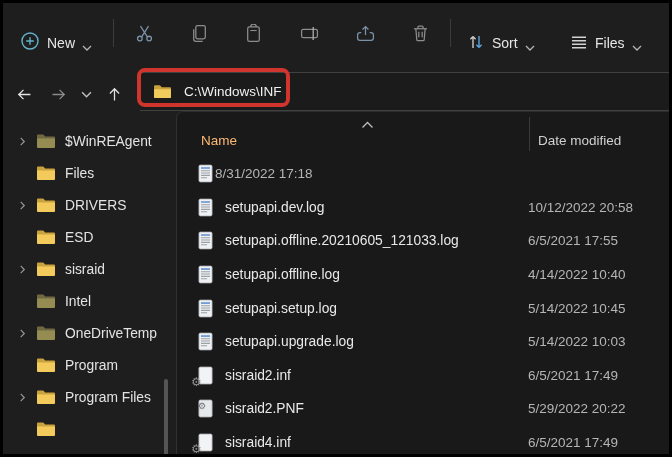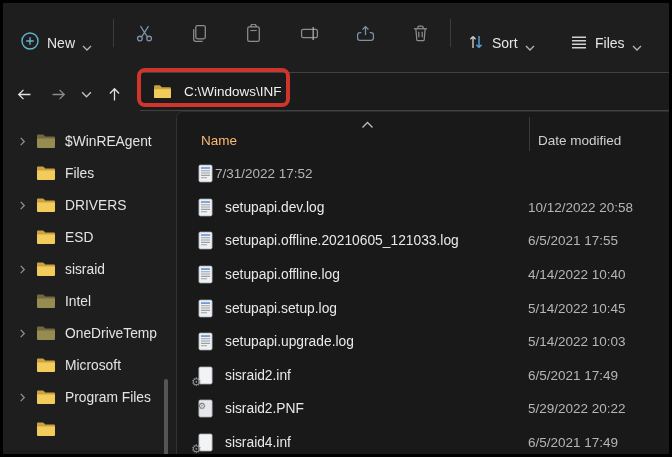--- a/index.html
+++ b/index.html
@@ -304,21 +304,21 @@
       <svg viewBox="0 0 6 10" fill="none">
               <path d="M1 1l4 4-4 4" stroke="#9c9c9c" stroke-width="1.2"></path>
             </svg>
     </span>
     <span class="folder">
       <svg viewBox="0 0 20 16" width="20" height="16">
               <path class="fb" d="M1 2.6c0-.7.5-1.2 1.2-1.2h4.6c.4 0 .8.2 1 .5l1.4 1.5h8.6c.7 0 1.2.5 1.2 1.2v9.2c0 .7-.5 1.2-1.2 1.2H2.2c-.7 0-1.2-.5-1.2-1.2z"></path>
               <path class="ff" d="M1 5.6h18v8.2c0 .7-.5 1.2-1.2 1.2H2.2c-.7 0-1.2-.5-1.2-1.2z"></path>
             </svg>
     </span>
-    <span class="lbl">Microsoft</span>
+    <span class="lbl">Program</span>
   </div>
         <div class="tree-item">
     <span class="chev">
       <svg viewBox="0 0 6 10" fill="none">
               <path d="M1 1l4 4-4 4" stroke="#9c9c9c" stroke-width="1.2"></path>
             </svg>
     </span>
     <span class="folder">
       <svg viewBox="0 0 20 16" width="20" height="16">
               <path class="fb" d="M1 2.6c0-.7.5-1.2 1.2-1.2h4.6c.4 0 .8.2 1 .5l1.4 1.5h8.6c.7 0 1.2.5 1.2 1.2v9.2c0 .7-.5 1.2-1.2 1.2H2.2c-.7 0-1.2-.5-1.2-1.2z"></path>
@@ -359,21 +359,21 @@
 
       <div class="file-row">
     <span class="ficon">
       <svg viewBox="0 0 16 20">
                 <rect x="1" y="1" width="14" height="18" rx="1.5" fill="#eef0f2" stroke="#aeb2b8" stroke-width="0.8"></rect>
                 <path d="M3.2 4.2h9.6" stroke="#5f8fd0" stroke-width="1.7"></path>
                 <path d="M3.2 7h9.6M3.2 9.5h9.6M3.2 12h9.6M3.2 14.5h6.5" stroke="#9aa0a8" stroke-width="1.1"></path>
               </svg>
     </span>
 
-    <span class="fdate mut">7/31/2022 17:52</span>
+    <span class="fdate mut">8/31/2022 17:18</span>
   </div>
           <div class="file-row">
     <span class="ficon">
       <svg viewBox="0 0 16 20">
                 <rect x="1" y="1" width="14" height="18" rx="1.5" fill="#eef0f2" stroke="#aeb2b8" stroke-width="0.8"></rect>
                 <path d="M3.2 4.2h9.6" stroke="#5f8fd0" stroke-width="1.7"></path>
                 <path d="M3.2 7h9.6M3.2 9.5h9.6M3.2 12h9.6M3.2 14.5h6.5" stroke="#9aa0a8" stroke-width="1.1"></path>
               </svg>
     </span>
 

